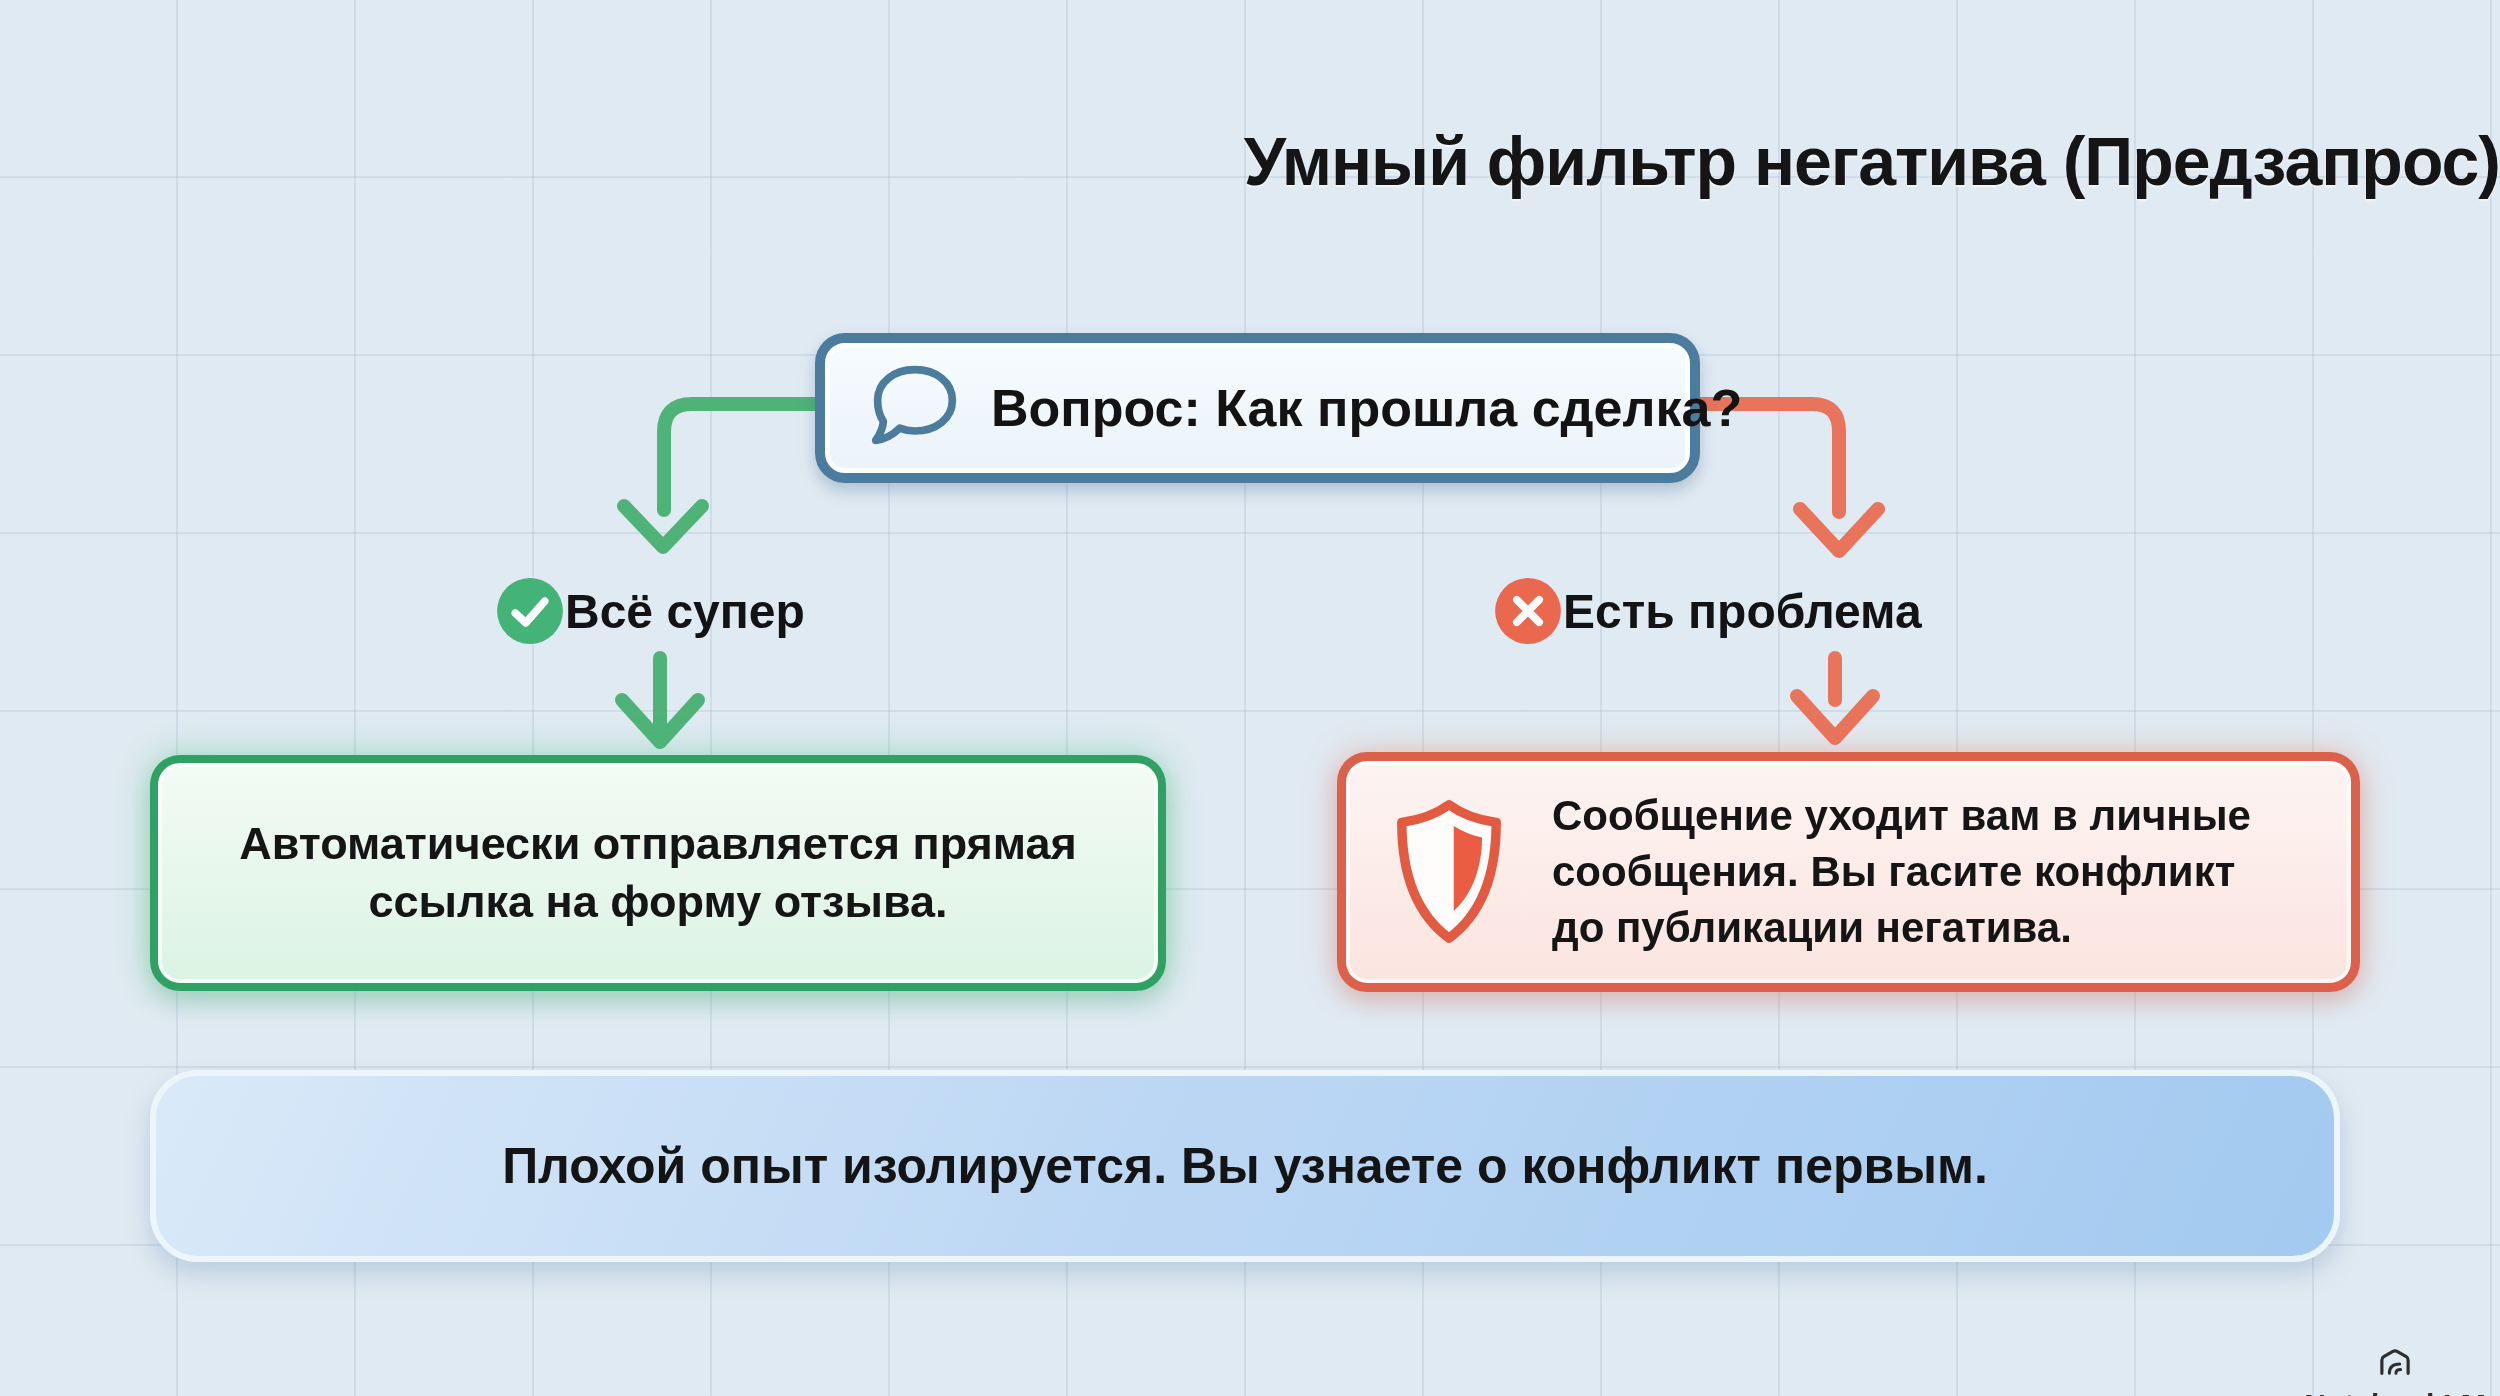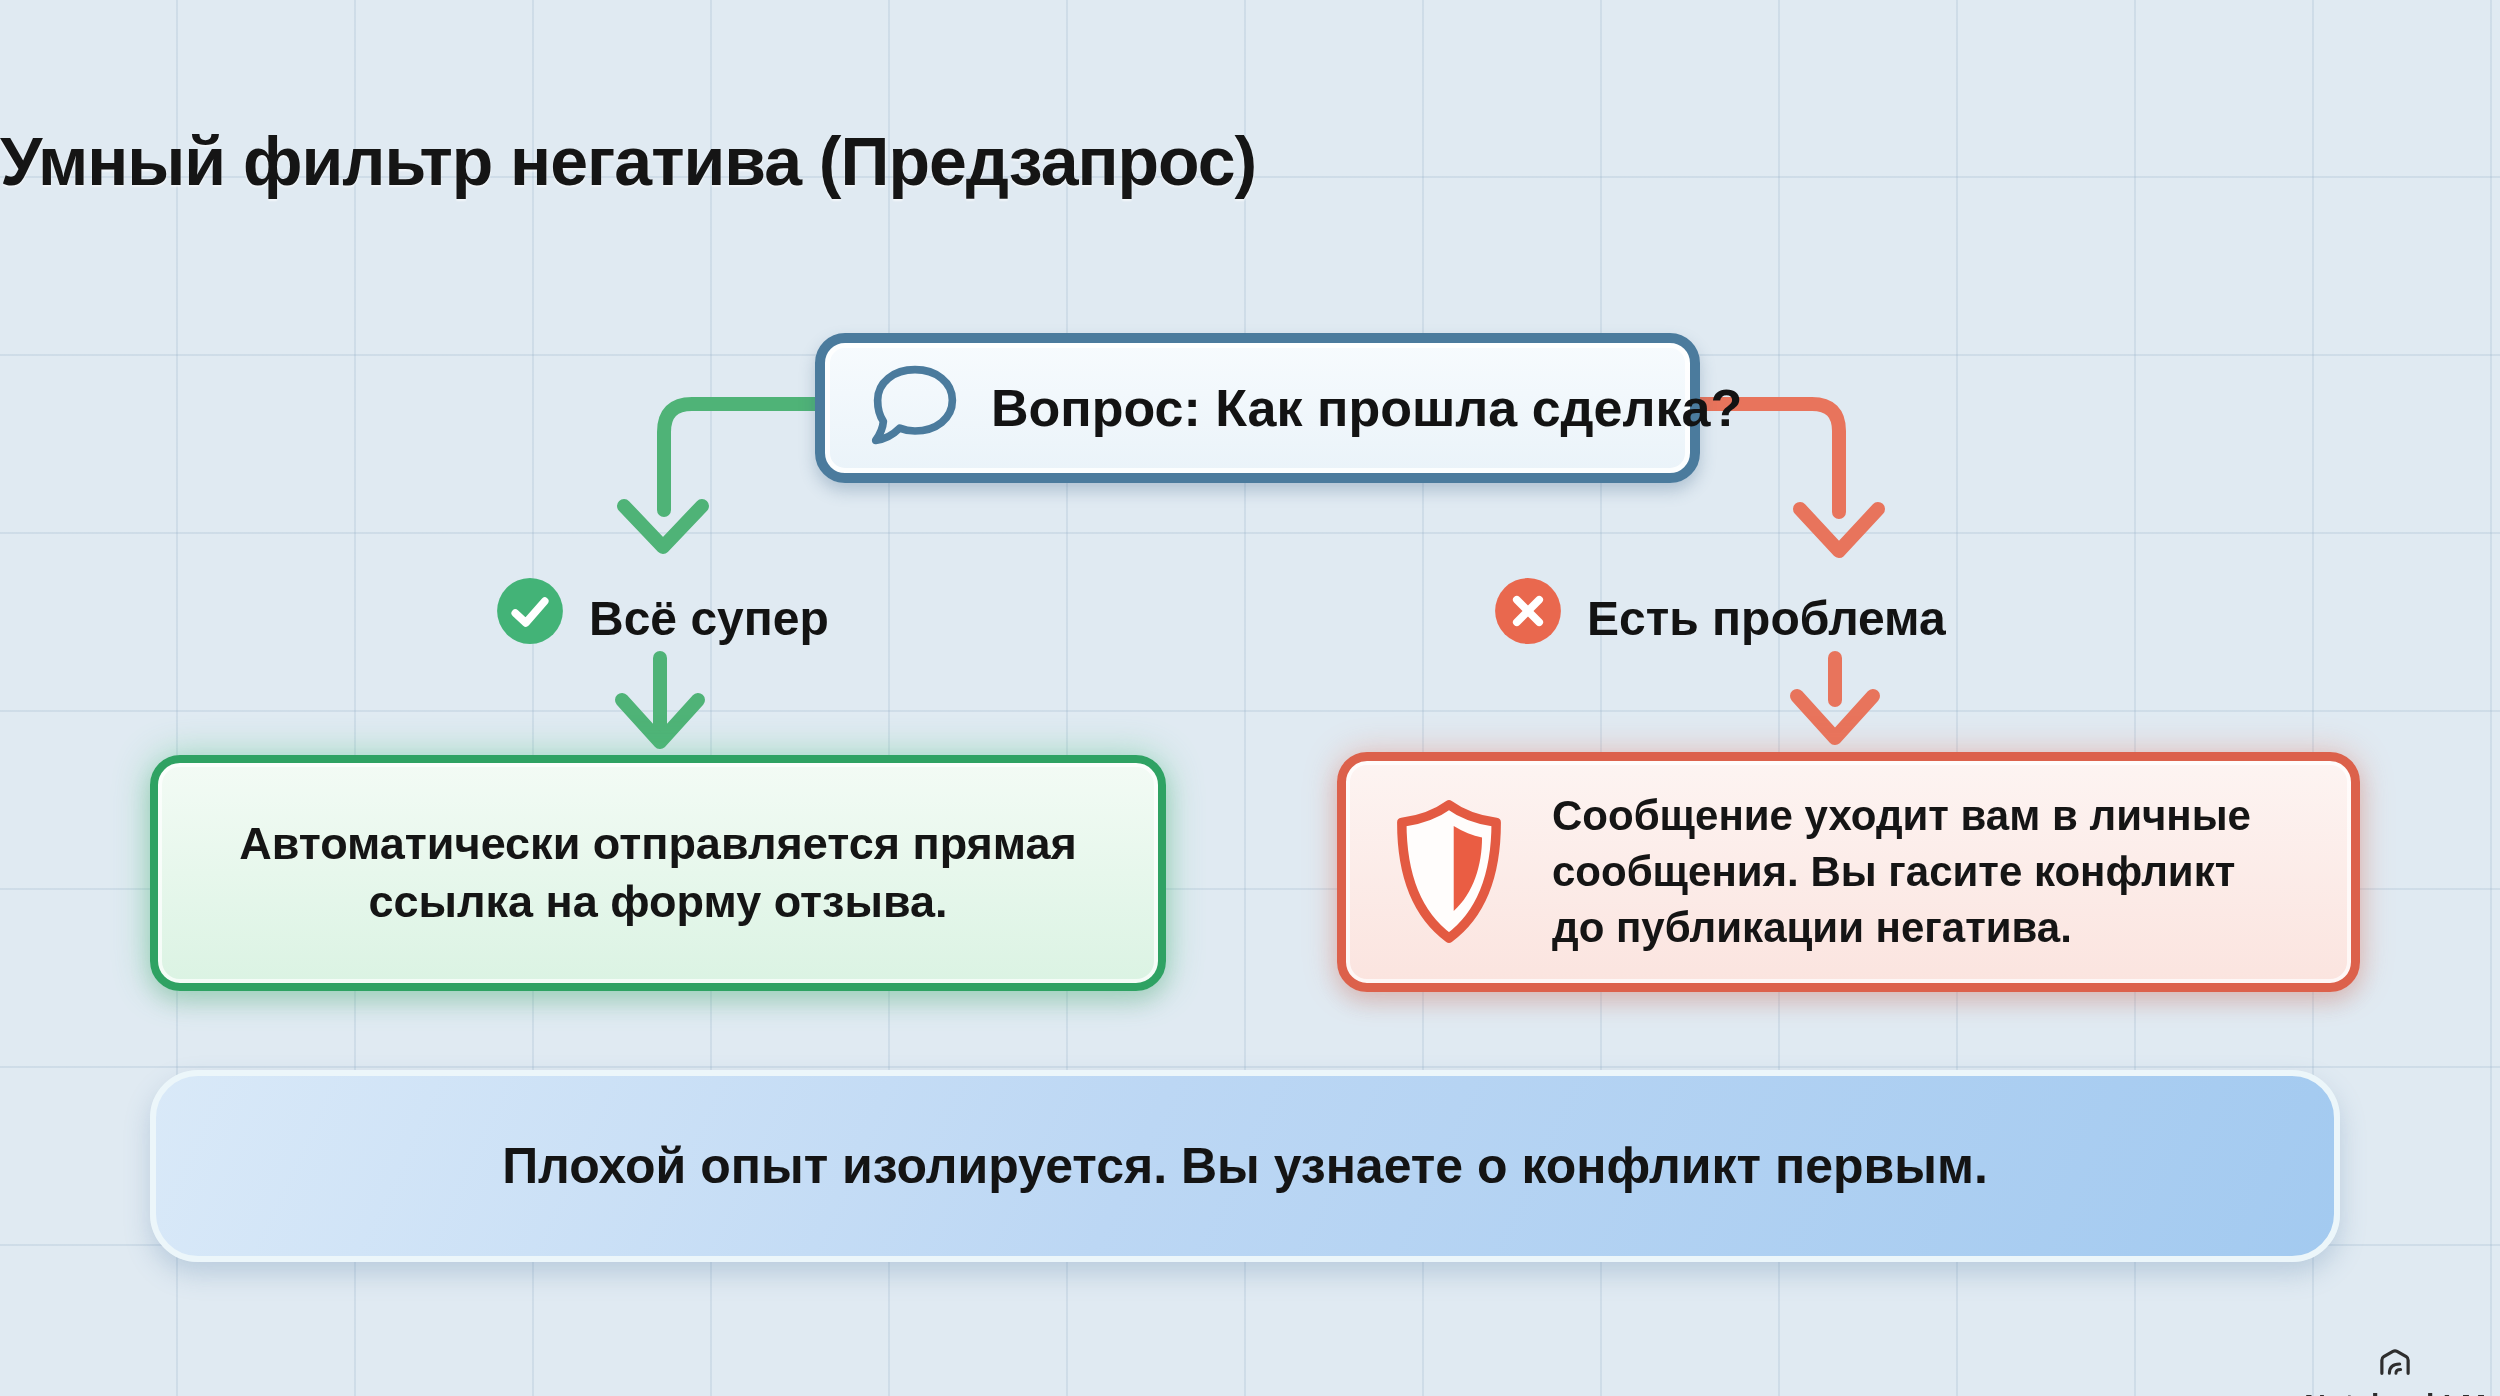--- a/index.html
+++ b/index.html
@@ -5,34 +5,34 @@
   html,body{margin:0;padding:0;background:#dfe9f1;}
   .canvas{
     position:relative;width:2500px;height:1396px;overflow:hidden;
     font-family:"Liberation Sans","DejaVu Sans",sans-serif;
     background-color:#e0eaf2;
     background-image:
       repeating-linear-gradient(to right, transparent 0px, transparent 176px, rgba(145,172,196,.22) 176px, rgba(145,172,196,.22) 178px),
       repeating-linear-gradient(to bottom, transparent 0px, transparent 176px, rgba(145,172,196,.22) 176px, rgba(145,172,196,.22) 178px);
   }
   .title{
-    position:absolute;left:0;right:0;top:122px;text-align:left;
+    position:absolute;left:0;right:0;top:122px;text-align:right;
     font-size:68px;font-weight:bold;color:#151515;letter-spacing:-1px;
     text-shadow:0 2px 2px rgba(255,255,255,.6);
   }
   .connector-layer{position:absolute;left:0;top:0;width:2500px;height:1396px;}
   .qbox{
     position:absolute;left:815px;top:333px;width:885px;height:150px;box-sizing:border-box;
     border:10px solid #4b7b9d;border-radius:30px;
     background:linear-gradient(180deg,#f7fbfe 0%,#eaf3f9 100%);
     box-shadow:0 8px 16px rgba(55,95,130,.28), inset 0 0 0 5px rgba(255,255,255,.85);
     display:flex;align-items:center;gap:28px;padding:0 30px 0 42px;
   }
   .qtext{font-size:52px;font-weight:bold;color:#131313;white-space:nowrap;}
-  .branch-label{position:absolute;display:flex;align-items:flex-end;gap:24px;}
+  .branch-label{position:absolute;display:flex;align-items:center;}
   .branch-label.pos{left:495px;top:576px;}
   .branch-label.neg{left:1493px;top:576px;}
   .branch-label .txt{font-size:48px;font-weight:bold;color:#131313;white-space:nowrap;}
   .result-box{
     position:absolute;box-sizing:border-box;border-radius:30px;
     display:flex;align-items:center;color:#151515;font-weight:bold;
   }
   .result-box.green{
     left:150px;top:755px;width:1016px;height:236px;
     border:8px solid #2fa263;

